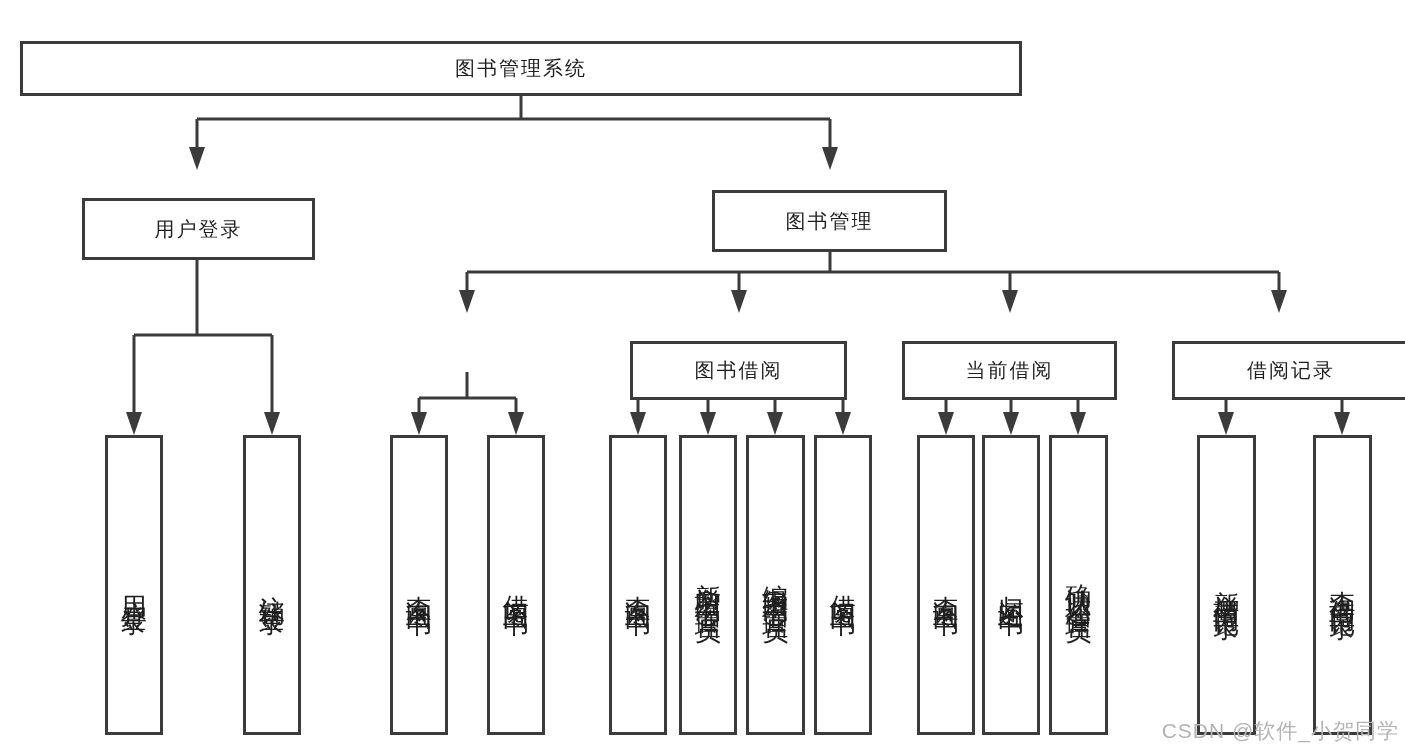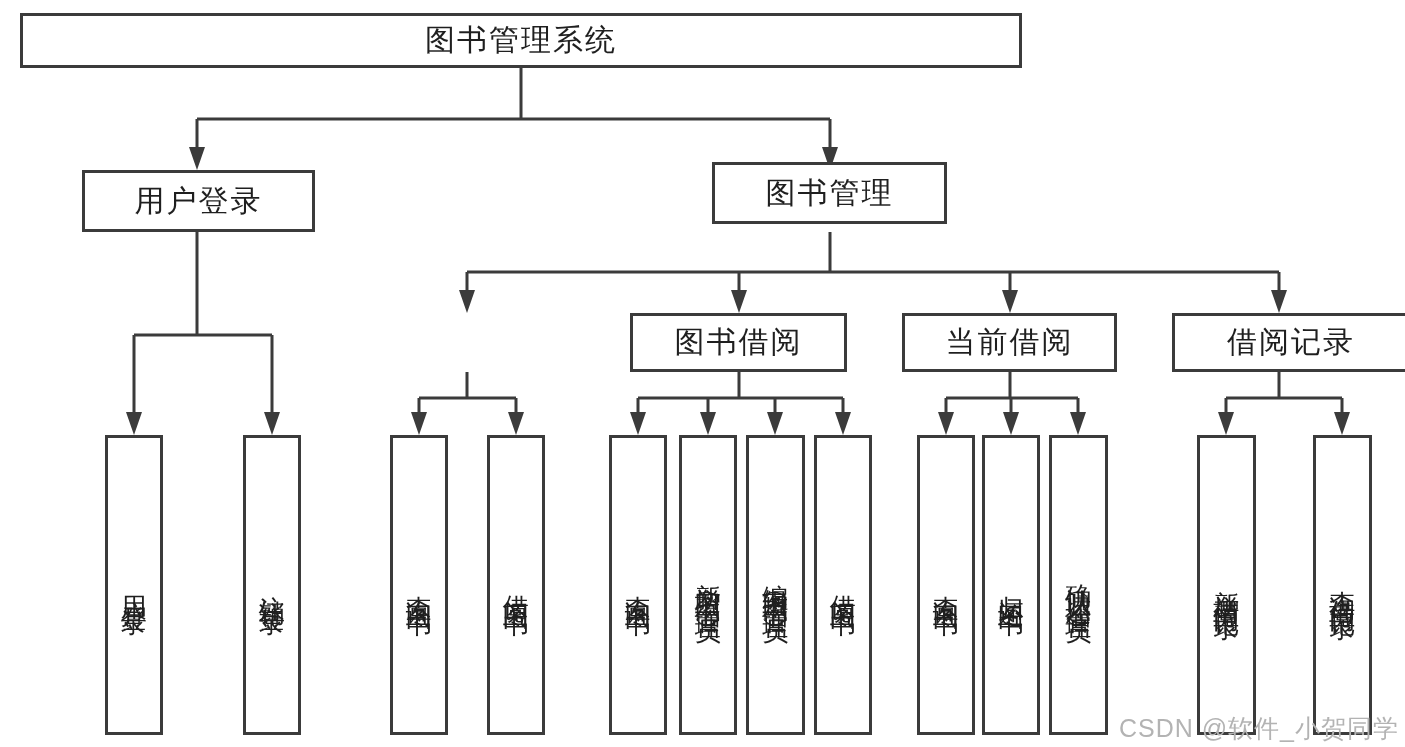--- a/index.html
+++ b/index.html
@@ -7,28 +7,28 @@
     position:relative;width:1405px;height:747px;background:#ffffff;
     font-family:"Liberation Sans",sans-serif;overflow:hidden;
   }
   .connectors{position:absolute;left:0;top:0;width:1405px;height:747px;}
   .node{
     position:absolute;box-sizing:border-box;background:#ffffff;
     border:3px solid #3b3b3b;color:#1f1f1f;
     display:flex;align-items:center;justify-content:center;
     text-align:center;
   }
-  .h-node{font-size:30px;letter-spacing:2px;}
+  .h-node{font-size:20px;letter-spacing:2px;margin-top:28px;}
   .v-node{
     writing-mode:vertical-rl;
     font-size:26px;letter-spacing:5px;line-height:1.1;
   }
   .watermark{
     position:absolute;right:6px;bottom:2px;
-    font-size:25px;color:#b3b3b3;letter-spacing:1px;
+    font-size:21px;color:#b3b3b3;letter-spacing:1px;
     font-family:"Liberation Sans",sans-serif;
   }
 </style>
 </head>
 <body>
 
 <div class="stage">
 
   <svg class="connectors" viewBox="0 0 1405 747" xmlns="http://www.w3.org/2000/svg">
     <g stroke="#3b3b3b" stroke-width="3" fill="none">

